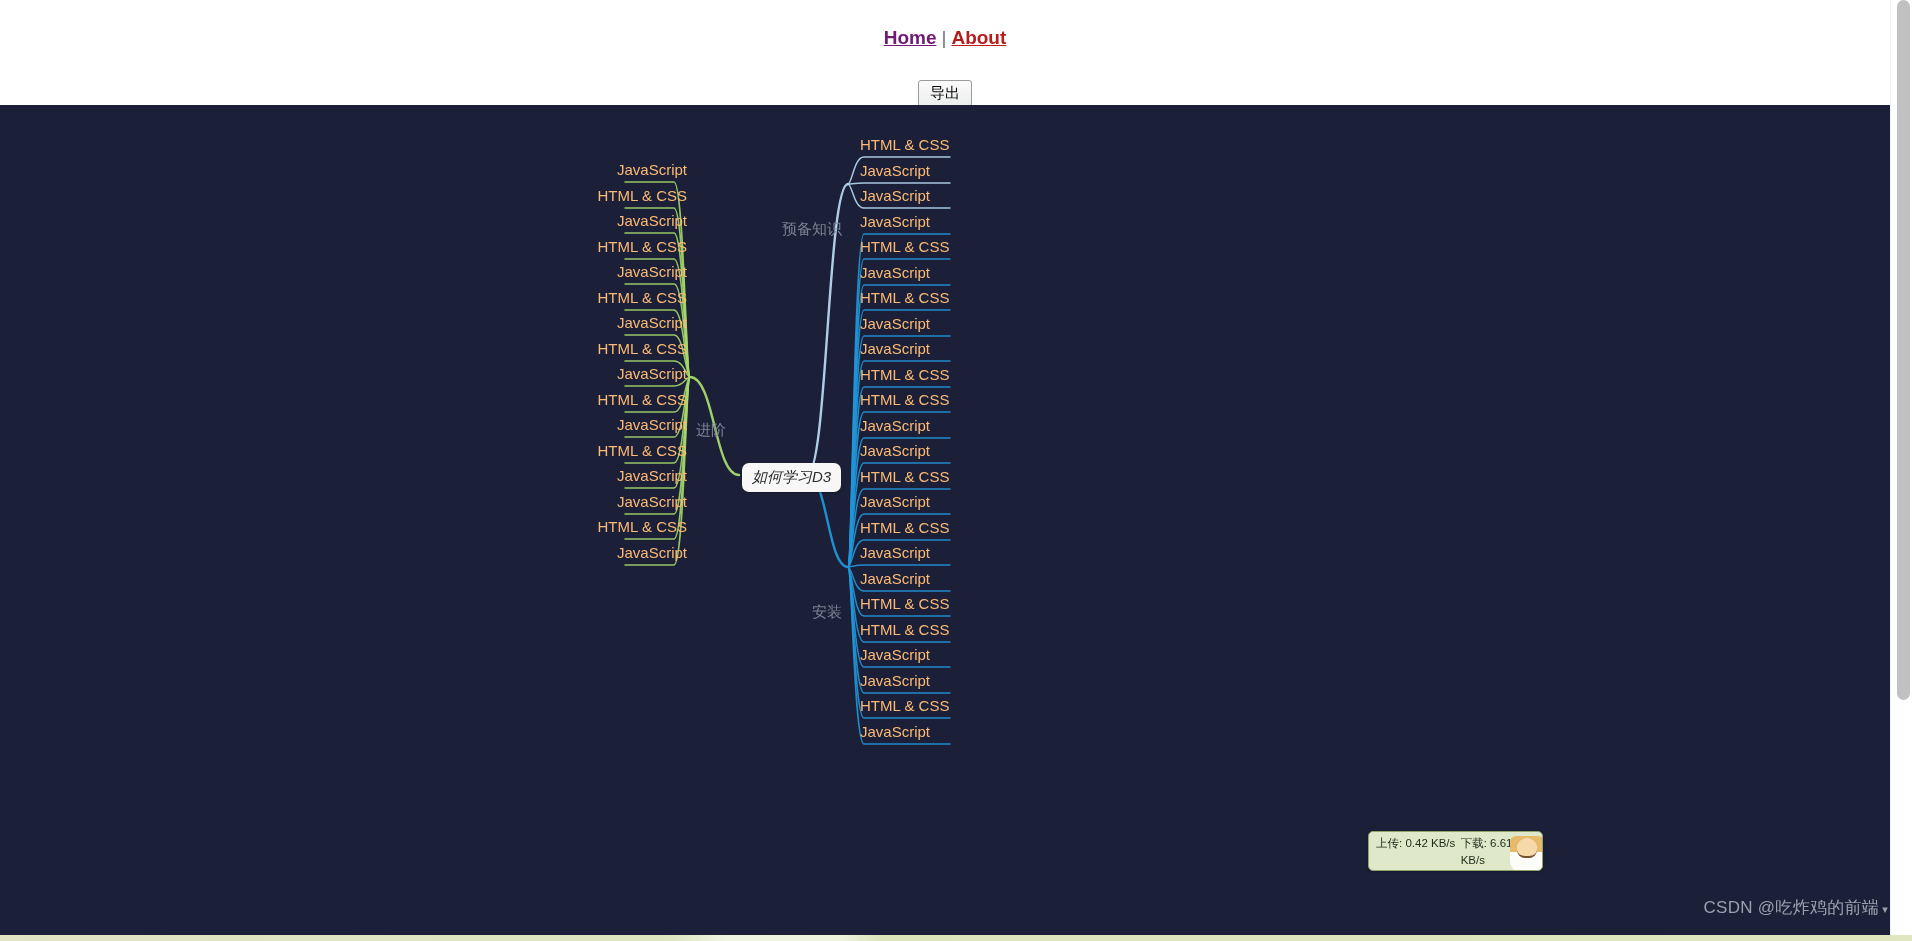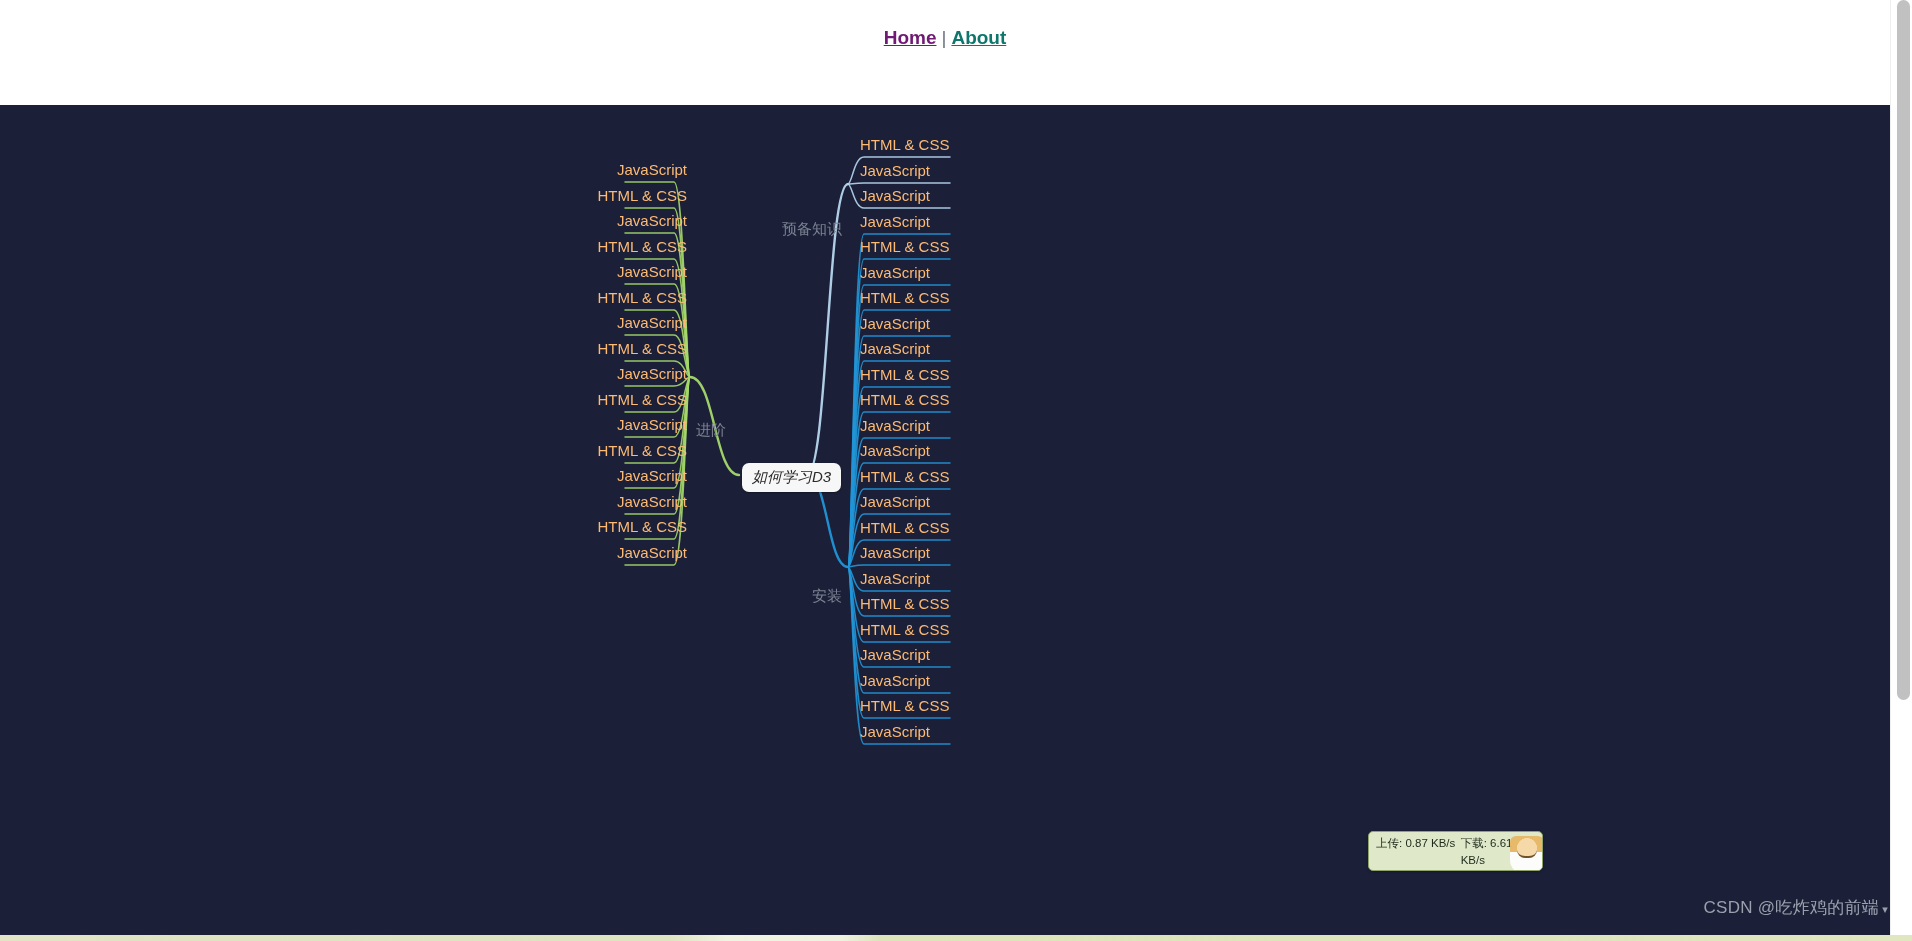--- a/index.html
+++ b/index.html
@@ -33,21 +33,21 @@
     text-align: center;
     font-size: 19px;
     line-height: 24px;
     color: #2c3445;
   }
   .nav a {
     text-decoration: underline;
     font-weight: bold;
   }
   .nav a.home { color: #701a75; }
-  .nav a.about { color: #0f766e; }
+  .nav a.about { color: #b91c1c; }
   .nav .sep {
     color: #6b7280;
     font-weight: normal;
     padding: 0 5px;
   }
   .exportwrap {
     position: absolute;
     left: 0; top: 80px;
     width: 1890px;
     text-align: center;
@@ -207,20 +207,23 @@
   }
 </style>
 </head>
 <body>
 
 <div id="page">
 
   <div class="topbar">
     <div class="nav">
       <a href="#" class="home">Home</a><span class="sep">|</span><a href="#" class="about">About</a>
+    </div>
+    <div class="exportwrap">
+      <button class="export-btn">导出</button>
     </div>
   </div>
 
   <div class="canvas" id="canvas">
     <svg id="links" viewBox="0 0 1890 830" preserveAspectRatio="none">
         <path d="M 739 370 C 714.5 370, 714.5 272, 690 272" fill="none" stroke="#a5d96a" stroke-width="2.4" stroke-linecap="round" opacity="0.95"></path>
         <path d="M 690 272 C 686 272, 684 77, 674 77 L 625 77" fill="none" stroke="#a5d96a" stroke-width="1.5" stroke-linecap="round" opacity="0.9"></path>
         <path d="M 690 272 C 686 272, 684 103, 674 103 L 625 103" fill="none" stroke="#a5d96a" stroke-width="1.5" stroke-linecap="round" opacity="0.9"></path>
         <path d="M 690 272 C 686 272, 684 128, 674 128 L 625 128" fill="none" stroke="#a5d96a" stroke-width="1.5" stroke-linecap="round" opacity="0.9"></path>
         <path d="M 690 272 C 686 272, 684 154, 674 154 L 625 154" fill="none" stroke="#a5d96a" stroke-width="1.5" stroke-linecap="round" opacity="0.9"></path>
@@ -278,21 +281,21 @@
         <div class="node-label left" style="top: 311px; right: 1203px;">JavaScript</div>
         <div class="node-label left" style="top: 337px; right: 1203px;">HTML &amp; CSS</div>
         <div class="node-label left" style="top: 362px; right: 1203px;">JavaScript</div>
         <div class="node-label left" style="top: 388px; right: 1203px;">JavaScript</div>
         <div class="node-label left" style="top: 413px; right: 1203px;">HTML &amp; CSS</div>
         <div class="node-label left" style="top: 439px; right: 1203px;">JavaScript</div>
         <div class="branch-label" style="top: 71px; right: 1048px;">预备知识</div>
         <div class="node-label right" style="top: 31px; left: 860px;">HTML &amp; CSS</div>
         <div class="node-label right" style="top: 57px; left: 860px;">JavaScript</div>
         <div class="node-label right" style="top: 82px; left: 860px;">JavaScript</div>
-        <div class="branch-label" style="top: 438px; right: 1048px;">安装</div>
+        <div class="branch-label" style="top: 454px; right: 1048px;">安装</div>
         <div class="node-label right" style="top: 108px; left: 860px;">JavaScript</div>
         <div class="node-label right" style="top: 133px; left: 860px;">HTML &amp; CSS</div>
         <div class="node-label right" style="top: 159px; left: 860px;">JavaScript</div>
         <div class="node-label right" style="top: 184px; left: 860px;">HTML &amp; CSS</div>
         <div class="node-label right" style="top: 210px; left: 860px;">JavaScript</div>
         <div class="node-label right" style="top: 235px; left: 860px;">JavaScript</div>
         <div class="node-label right" style="top: 261px; left: 860px;">HTML &amp; CSS</div>
         <div class="node-label right" style="top: 286px; left: 860px;">HTML &amp; CSS</div>
         <div class="node-label right" style="top: 312px; left: 860px;">JavaScript</div>
         <div class="node-label right" style="top: 337px; left: 860px;">JavaScript</div>
@@ -314,21 +317,21 @@
   <div class="page-scroll-track">
     <div class="page-scroll-thumb"></div>
   </div>
 
   <div class="watermark">
     <span>CSDN @吃炸鸡的前端</span><span class="caret">▾</span>
   </div>
 
   <div class="netmon">
     <div class="row">
-      <span class="c1">上传: 0.87 KB/s</span>
+      <span class="c1">上传: 0.42 KB/s</span>
       <span class="c2">下载: 6.61 KB/s</span>
     </div>
     <div class="row">
       <span class="c1">CPU: 3 %</span>
       <span class="c2">内存: 70 %</span>
     </div>
     <div class="avatar"></div>
   </div>
 
   <div class="taskbar"></div>

